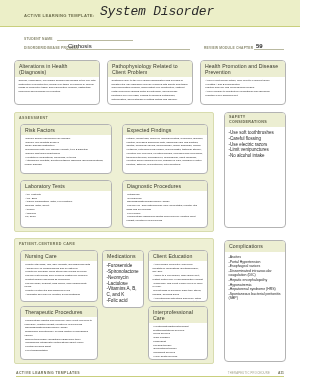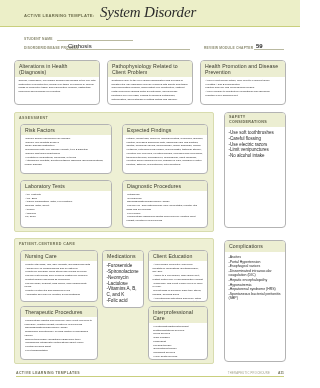--- a/index.html
+++ b/index.html
@@ -20,22 +20,22 @@
     position: absolute; left: 0; top: 26px; width: 300px; height: 1px;
     background: #c9cf7d;
   }
   .hdr-label {
     position: absolute; left: 24px; top: 13px;
     font-size: 4.1px; letter-spacing: 0.35px; font-weight: bold;
     color: #6b6b4a; text-transform: uppercase;
   }
   .hdr-title {
     position: absolute; left: 100px; top: 4px;
-    font-family: Liberation Serif, serif;
-    font-style: italic; font-size: 15px; color: #2b2b2b;
+    font-family: Liberation Mono, monospace;
+    font-style: italic; font-size: 13px; color: #2b2b2b;
     letter-spacing: -0.2px;
   }
 
   
   .f-lbl {
     position: absolute; font-size: 3.3px; letter-spacing: 0.2px;
     color: #8a8a6f; text-transform: uppercase; font-weight: bold;
   }
   .f-line {
     position: absolute; border-bottom: 0.6px solid #b9b9a0; height: 0;

